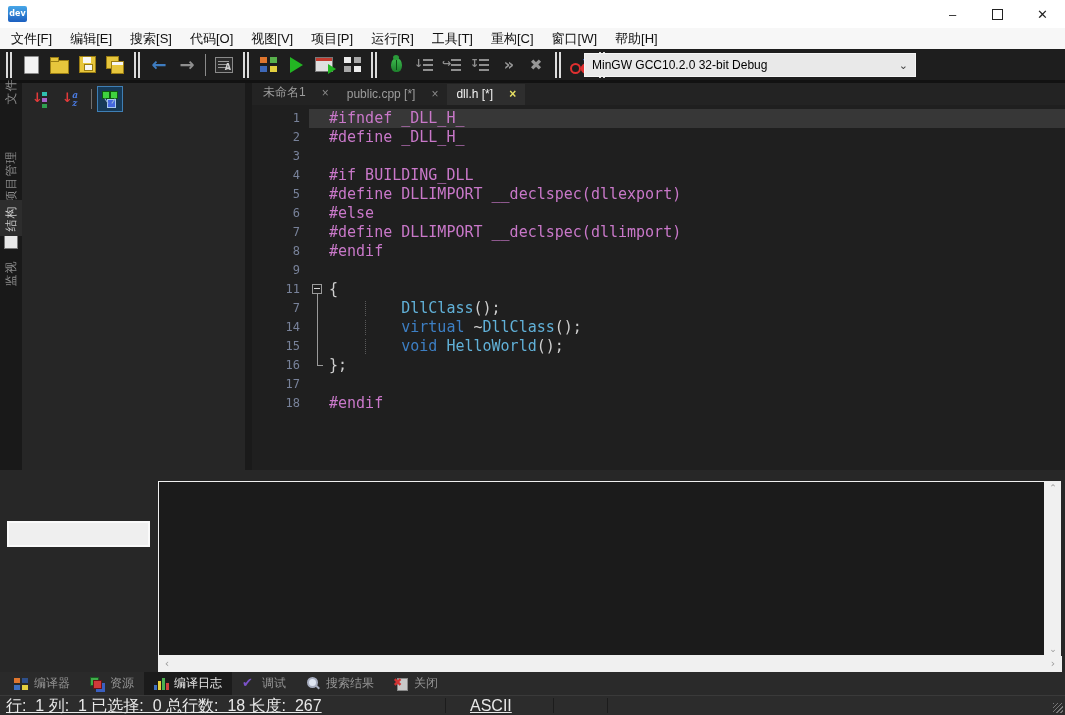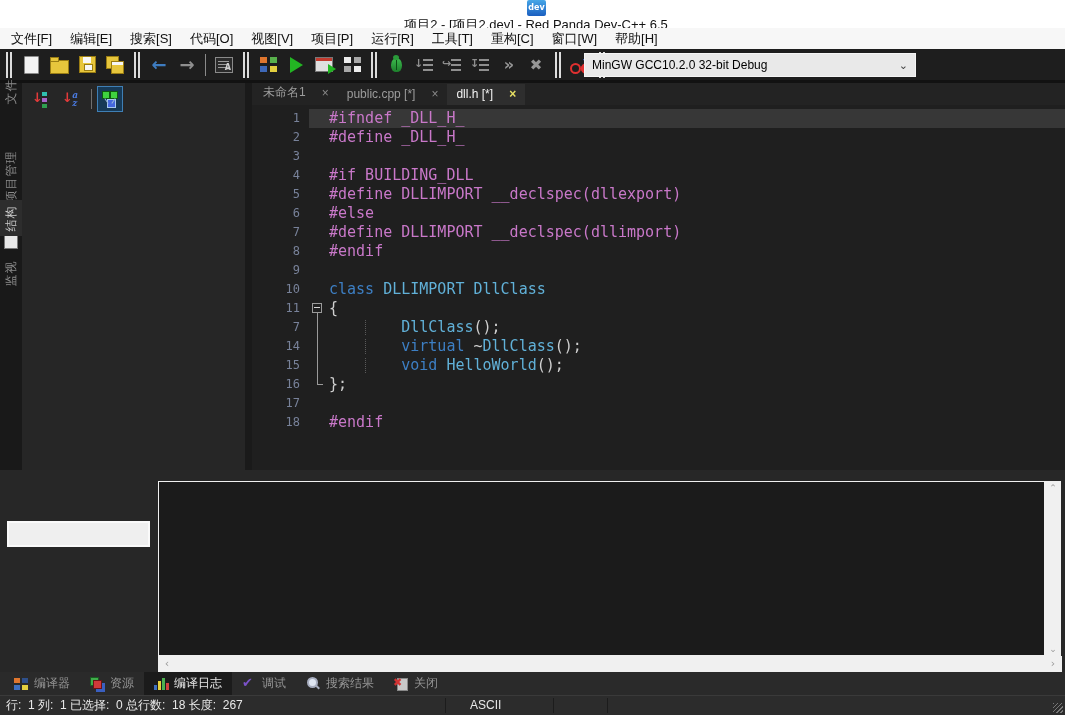--- a/index.html
+++ b/index.html
@@ -1,19 +1,19 @@
 <!DOCTYPE html>
 <html><head>
 <meta charset="utf-8">
 <style>
   html,body{margin:0;padding:0;background:#555;}
   #app{position:relative;width:1065px;height:715px;overflow:hidden;background:#1f1f1f;
        font-family:"Liberation Sans",sans-serif;-webkit-font-smoothing:antialiased;}
   
-  .titlebar{position:absolute;left:0;top:0;width:1065px;height:28px;background:#ffffff;display:flex;align-items:center;flex-direction:column;}
+  .titlebar{position:absolute;left:0;top:0;width:1065px;height:28px;background:#ffffff;display:flex;align-items:center;}
   .app-icon{width:19px;height:16px;margin-left:8px;border-radius:2px;background:linear-gradient(#47a7e8,#1b5fc0);
             color:#fff;font:bold 8px/16px "DejaVu Sans",sans-serif;text-align:center;}
   .title-text{margin-left:7px;font-size:13px;color:#111;}
   .win-controls{margin-left:auto;display:flex;height:100%;}
   .win-btn{width:45px;height:100%;display:flex;align-items:center;justify-content:center;color:#222;font-size:13px;}
   .maxbox{width:9px;height:9px;border:1px solid #222;display:inline-block;}
   
   .menubar{position:absolute;left:0;top:28px;width:1065px;height:21px;background:#f7f7f7;display:flex;align-items:center;padding-left:2px;box-sizing:border-box;}
   .menu-item{font-size:13px;color:#111;padding:0 9px;}
   
@@ -150,36 +150,35 @@
       linear-gradient(#e8d23f,#e8d23f) 4px bottom/3px 9px no-repeat,
       linear-gradient(#4caf50,#4caf50) 8px bottom/3px 12px no-repeat,
       linear-gradient(#d04040,#d04040) 12px bottom/3px 7px no-repeat;}
   .debug-icon::before{content:'✔';position:absolute;left:0;top:-2px;color:#7b52c9;font:bold 13px "DejaVu Sans",sans-serif;}
   .search-icon::before{content:'';position:absolute;left:1px;top:0;width:7px;height:7px;border:2px solid #a8aec0;border-radius:50%;background:#dfe6f2;}
   .search-icon::after{content:'';position:absolute;left:9px;top:9px;width:5px;height:2px;background:#a8aec0;transform:rotate(45deg);}
   .close-icon::before{content:'';position:absolute;left:3px;top:1px;width:9px;height:11px;background:#c8c8c8;border:1px solid #888;}
   .close-icon::after{content:'✖';position:absolute;left:-1px;top:-1px;color:#d23333;font:bold 11px "DejaVu Sans",sans-serif;}
   
   .statusbar{position:absolute;left:0;top:695px;width:1065px;height:20px;background:#2c2c2c;border-top:1px solid #3a3a3a;box-sizing:border-box;}
-  .sb-text{position:absolute;top:0;font-size:12px;color:#e8e8e8;line-height:19px;white-space:pre;}
+  .sb-text{position:absolute;top:0;font-size:16px;color:#e8e8e8;line-height:19px;white-space:pre;text-decoration:underline;}
   .sb-pos{left:6px;}
   .sb-enc{left:470px;}
   .sb-msg{left:640px;}
   .sb-div{position:absolute;top:2px;bottom:2px;width:1px;background:#1c1c1c;}
   .resize-grip{position:absolute;right:2px;bottom:2px;width:10px;height:10px;
       background:repeating-linear-gradient(135deg,#777 0 1px,transparent 1px 3px);}
 </style>
 </head>
 <body>
 
 <div id="app">
 
   <div class="titlebar">
     <div class="app-icon">dev</div>
-    <div class="title-text">项目2 - [项目2.dev] - Red Panda Dev-C++ 6.5</div>
     <div class="win-controls">
       <div class="win-btn">
           <span>–</span>
         </div>
       <div class="win-btn">
           <span class="maxbox"></span>
         </div>
       <div class="win-btn">
           <span>✕</span>
         </div>
@@ -373,25 +372,20 @@
             <span class="ln">8</span>
             <span class="fold-col"></span>
             <span class="code-text"><span class="tok-pp">#endif</span></span>
           </div>
           <div class="code-line">
             <span class="ln">9</span>
             <span class="fold-col"></span>
             <span class="code-text"></span>
           </div>
           <div class="code-line">
-            <span class="ln">10</span>
-            <span class="fold-col"></span>
-            <span class="code-text"><span class="tok-kw">class</span><span class="tok-pl"> </span><span class="tok-id">DLLIMPORT</span><span class="tok-pl"> </span><span class="tok-id">DllClass</span></span>
-          </div>
-          <div class="code-line">
             <span class="ln">11</span>
             <span class="fold-col fold-start">
               <span class="fold-box"></span>
             </span>
             <span class="code-text"><span class="tok-pl">{</span></span>
           </div>
           <div class="code-line">
             <span class="ln">7</span>
             <span class="fold-col fold-mid"></span>
             <span class="code-text"><span class="indent-guide"></span><span class="tok-pl">        </span><span class="tok-id">DllClass</span><span class="tok-pl">();</span></span>

